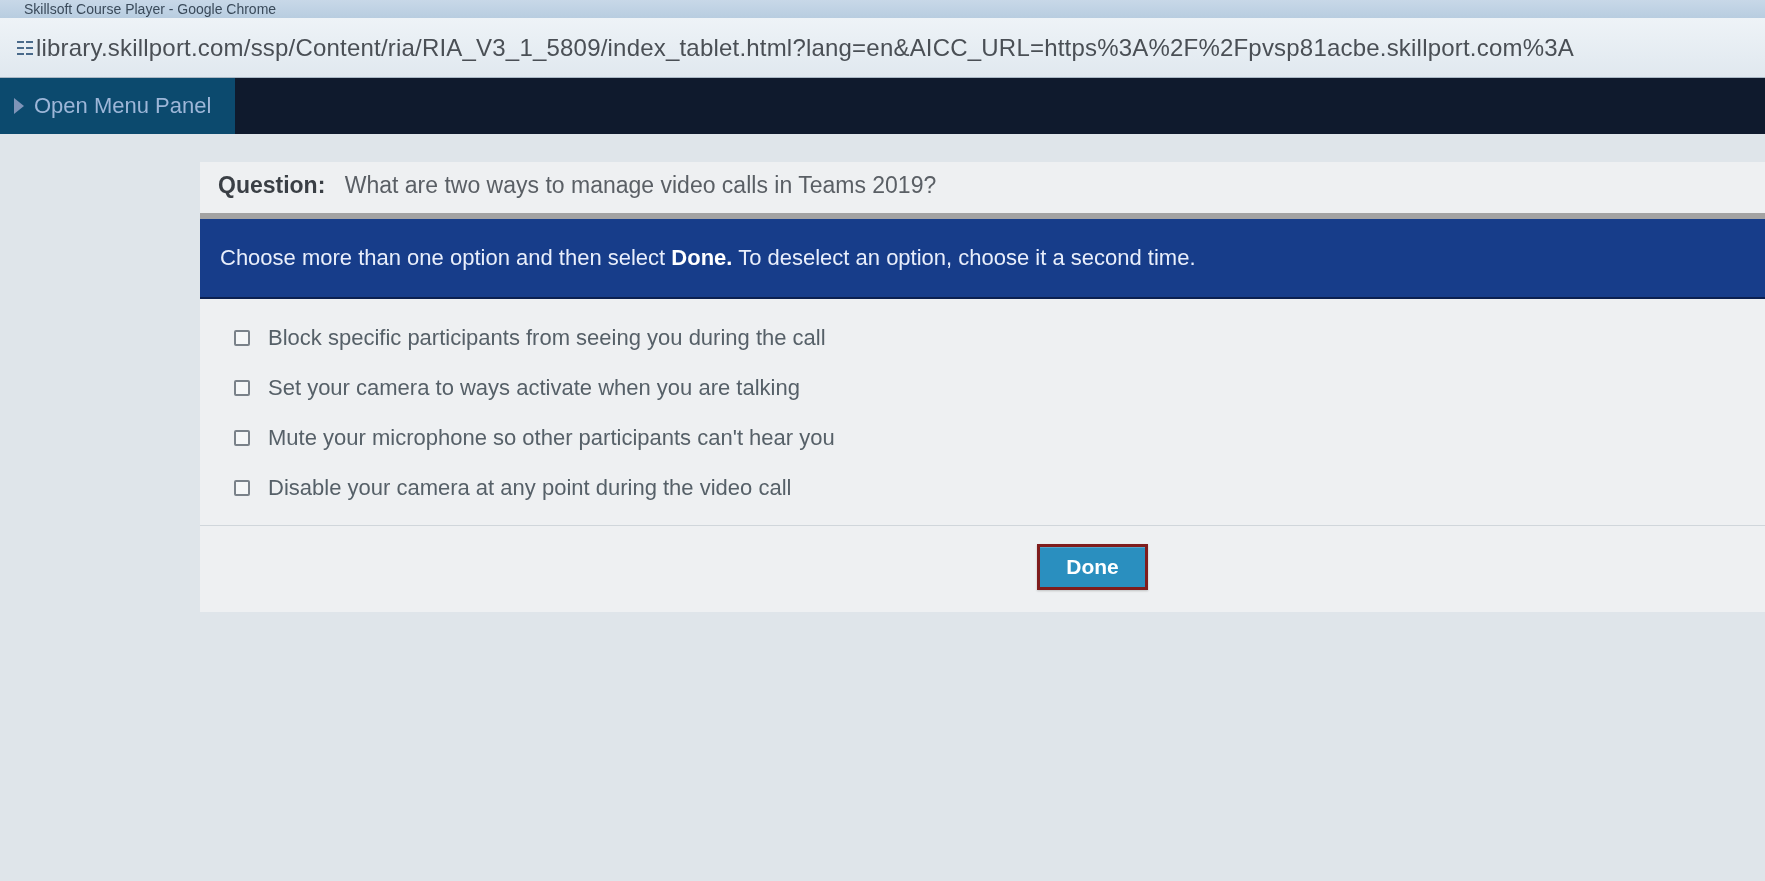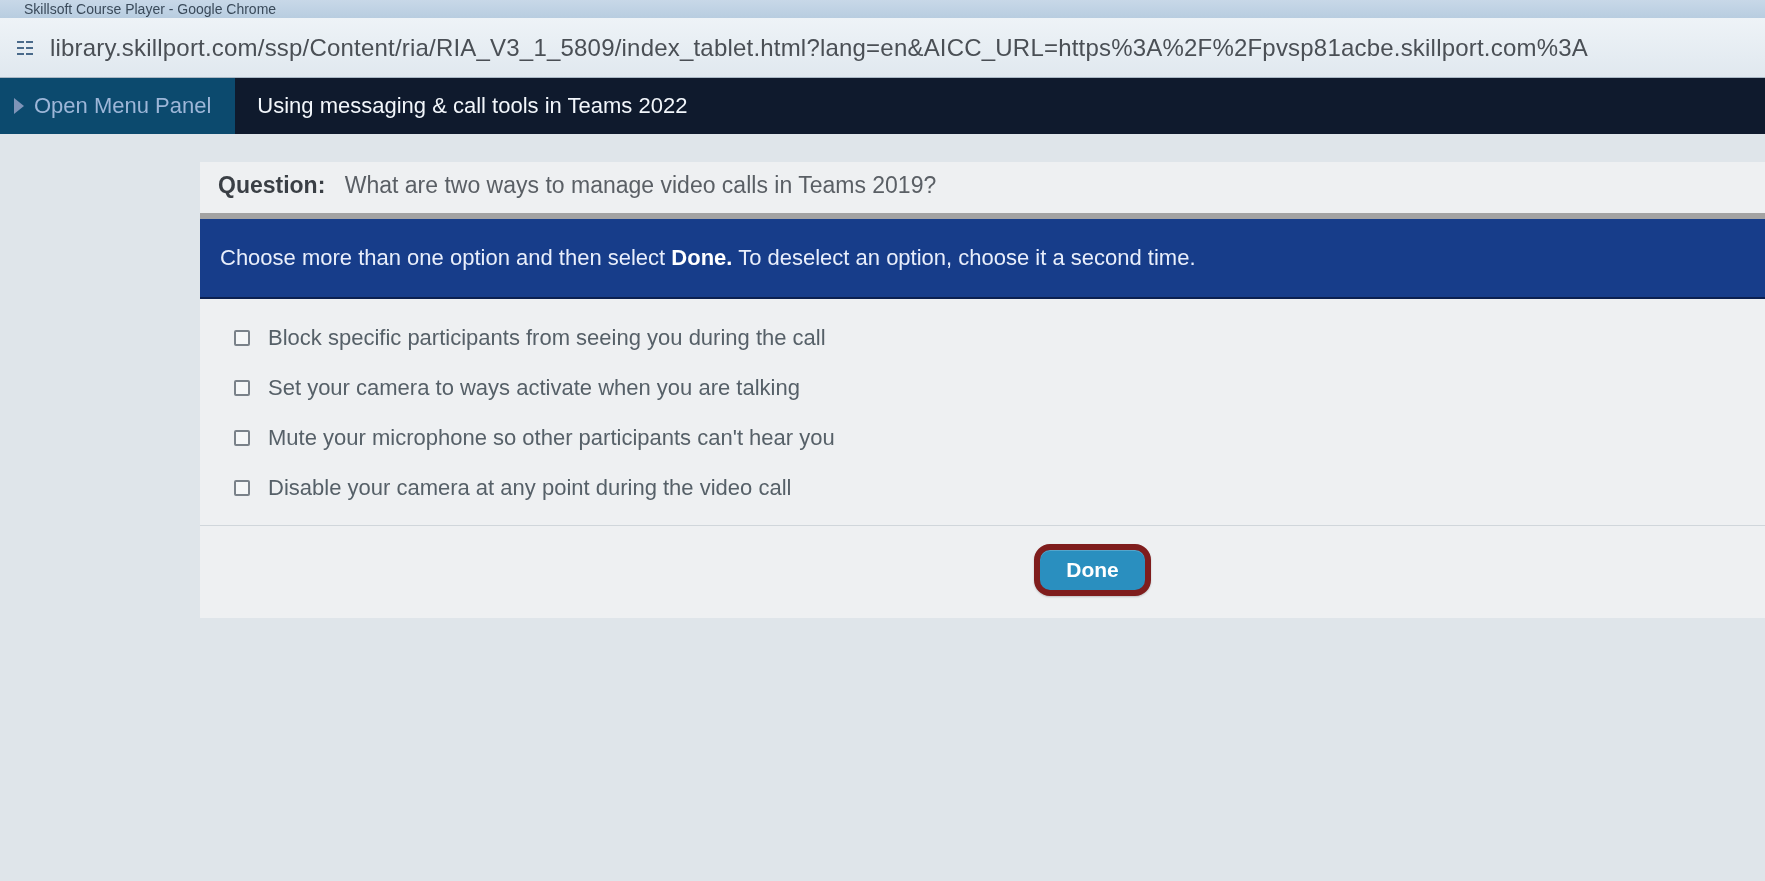--- a/index.html
+++ b/index.html
@@ -17,21 +17,21 @@
     overflow: hidden;
   }
 
   .address-bar {
     height: 60px;
     background: linear-gradient(to bottom, #eef3f7, #e0e8ef);
     border-bottom: 1px solid #aab8c5;
     display: flex;
     align-items: center;
     padding: 0 14px;
-    gap: 14px;
+    gap: 0;
     text-align: right;
   }
   .site-icon {
     width: 22px; height: 22px;
     display: flex; align-items: center; justify-content: center;
     color: #4a6a8a;
     font-size: 16px;
   }
   .url-text {
     font-size: 24px;
@@ -131,22 +131,22 @@
     display: flex;
     justify-content: center;
     padding: 18px 0 22px 220px;
   }
   .done-btn {
     background: #2a8fbf;
     color: #ffffff;
     font-size: 21px;
     font-weight: bold;
     padding: 8px 26px;
-    border-radius: 16px;
-    border: 6px solid #7f1d1d;
+    border-radius: 0;
+    border: 3px solid #7f1d1d;
     box-shadow: inset 0 1px 0 rgba(255,255,255,0.2), 0 1px 2px rgba(0,0,0,0.2);
     cursor: pointer;
   }
 </style>
 </head>
 <body>
 
 <div class="browser-titlebar">
   <span>Skillsoft Course Player - Google Chrome</span>
 </div>
@@ -163,23 +163,20 @@
     </svg>
   </span>
   <span class="url-text">library.skillport.com/ssp/Content/ria/RIA_V3_1_5809/index_tablet.html?lang=en&amp;AICC_URL=https%3A%2F%2Fpvsp81acbe.skillport.com%3A</span>
 </div>
 
 <div class="app-header">
   <div class="menu-toggle">
     <span class="tri"></span>
     <span>Open Menu Panel</span>
   </div>
-  <div class="header-title">
-    <span>Using messaging &amp; call tools in Teams 2022</span>
-  </div>
 </div>
 
 <div class="content-wrap">
   <div class="question-panel">
 
     <div class="question-row">
       <span class="q-label">Question:</span>
       <span>What are two ways to manage video calls in Teams 2019?</span>
     </div>
 

